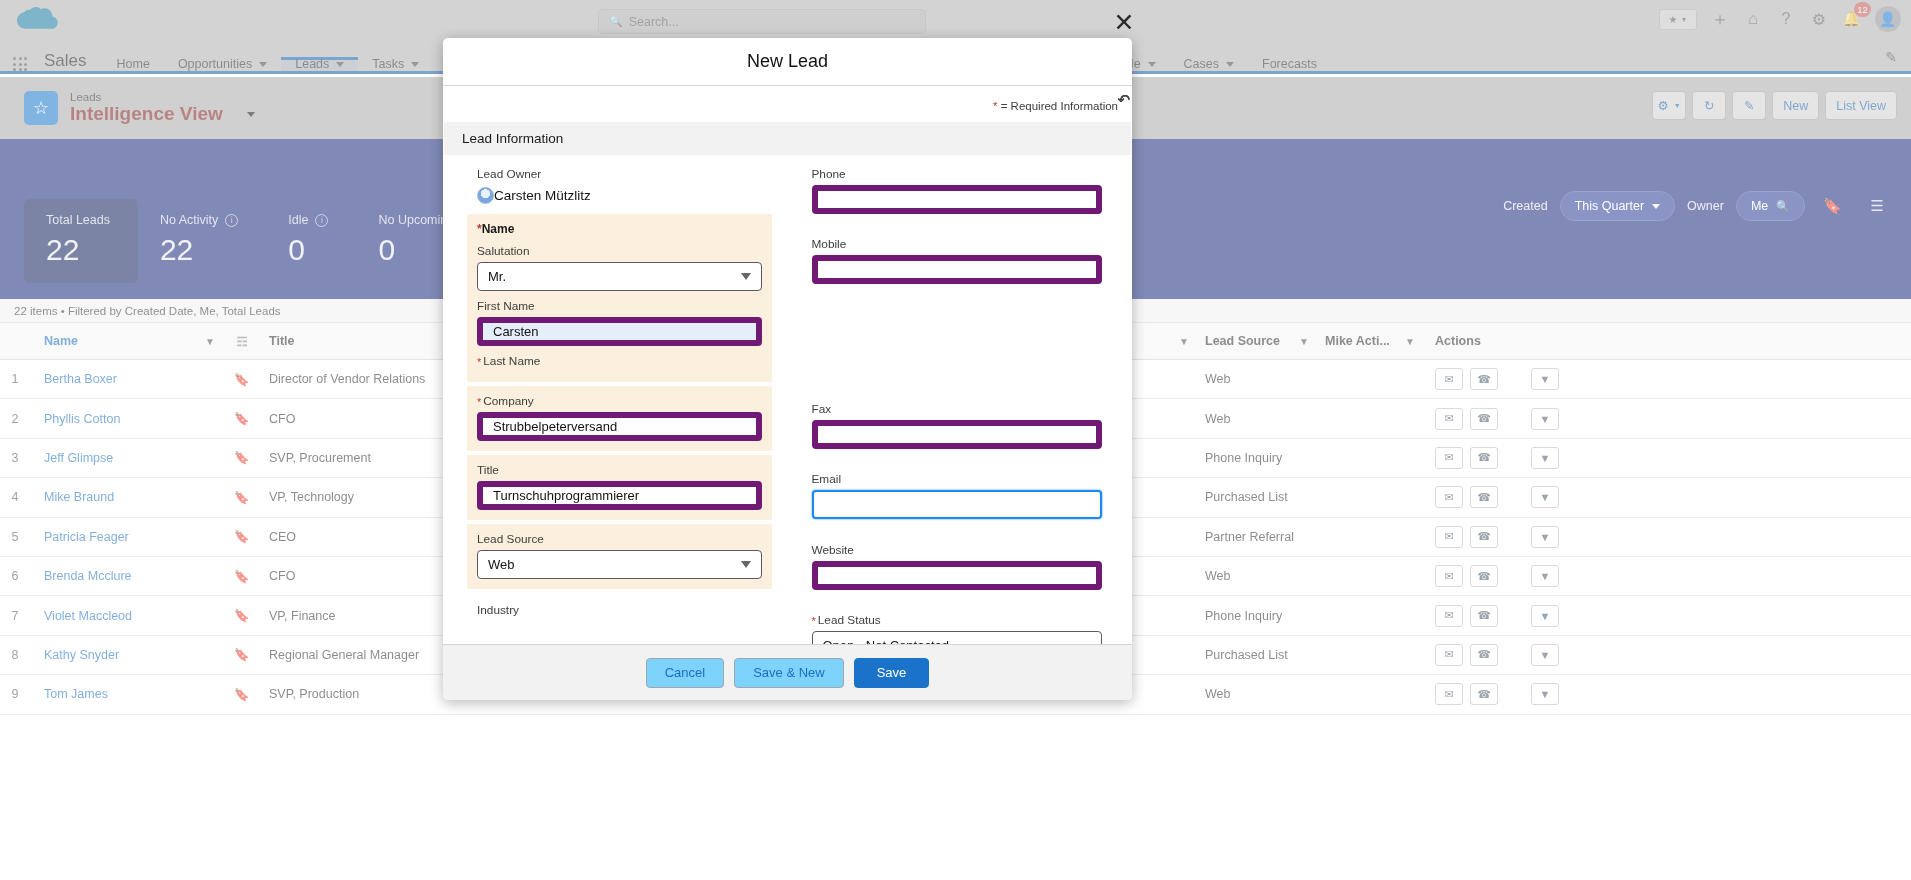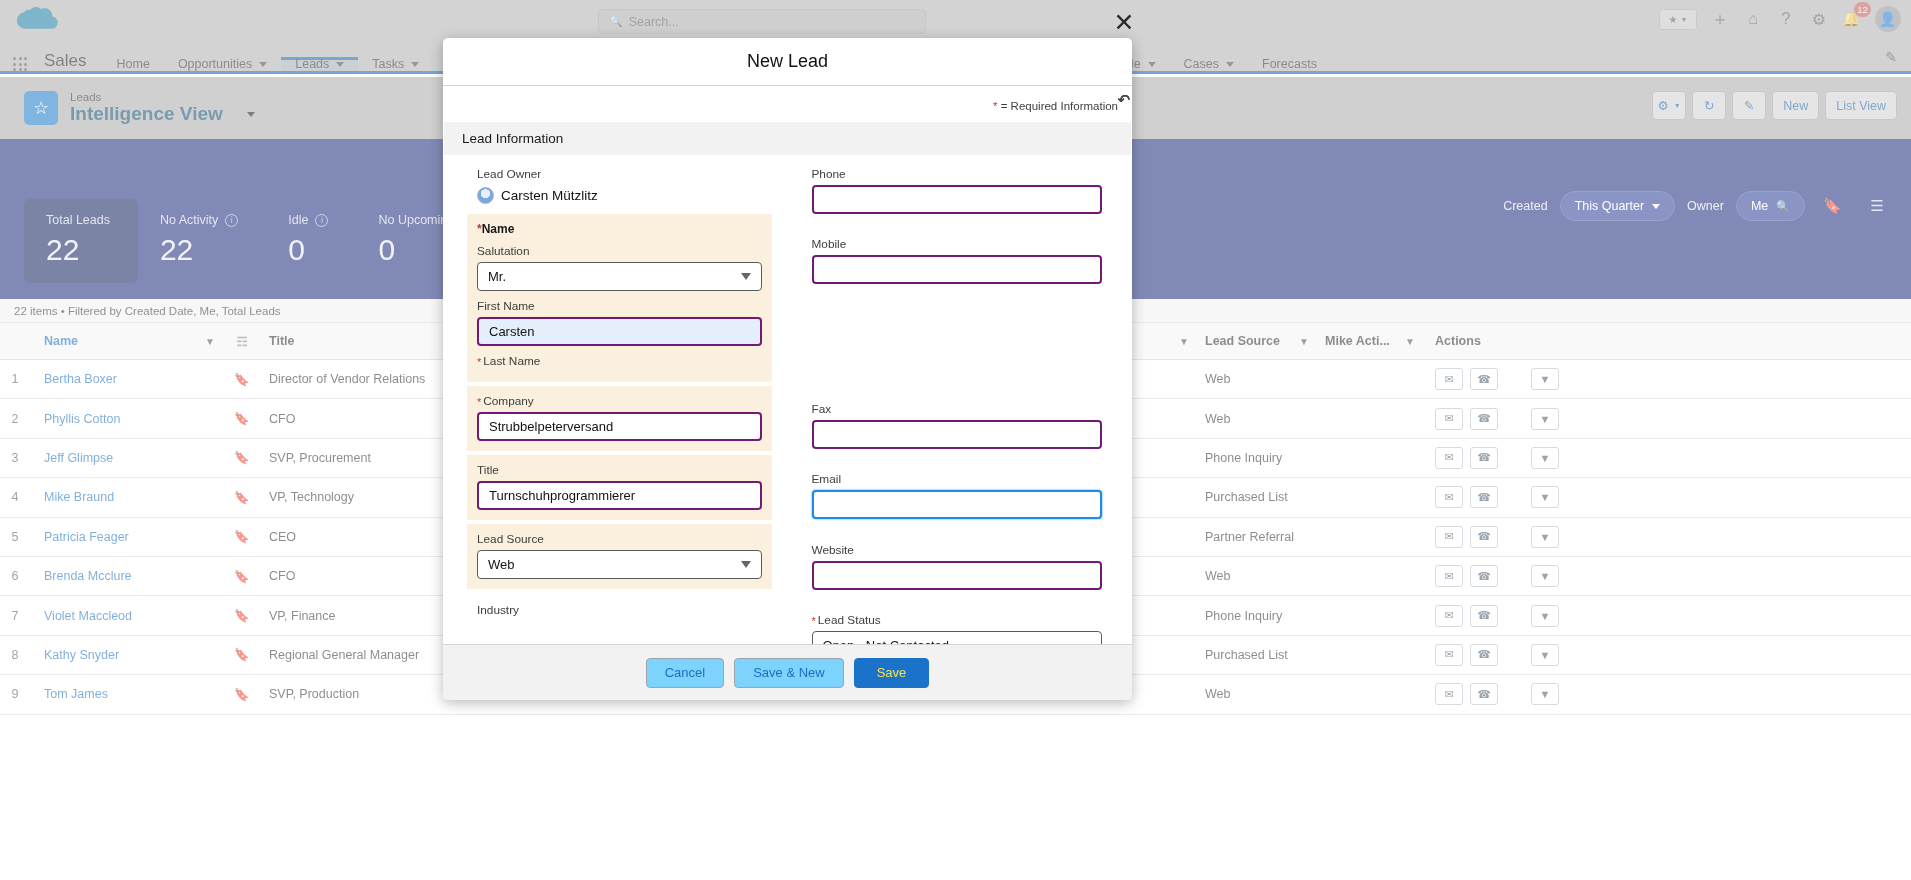--- a/index.html
+++ b/index.html
@@ -67,21 +67,21 @@
   .objhdr {
     position:absolute; top: 77px; left:0; right:0; height: 62px;
     background:#a9a9a9; display:flex; align-items:center; padding-left: 24px;
   }
   .obj-icon {
     width: 34px; height: 34px; background:#1a79c8; border-radius:5px;
     display:flex;align-items:center;justify-content:center;color:#fff;font-size:18px;
   }
   .obj-texts { margin-left: 12px; }
   .obj-sub { font-size: 11.5px; color:#2c2c2c; }
-  .obj-title { font-size: 19px; font-weight:bold; color:#0c4a6e; display:flex; align-items:center; gap:24px; }
+  .obj-title { font-size: 19px; font-weight:bold; color:#7f1d1d; display:flex; align-items:center; gap:24px; }
   .objhdr-right { position:absolute; right: 14px; top: 14px; display:flex; align-items:center; gap:6px; }
   .btn-ghost {
     height: 29px; background:#cfcfcf; border:1px solid #9b9b9b; border-radius:4px;
     display:flex;align-items:center;justify-content:center;gap:5px;padding:0 10px;
     font-size:12.5px;color:#1a5fa8;
   }
   .btn-ghost.sq { width: 34px; padding:0; }
 
   
   .kpiband {
@@ -152,21 +152,21 @@
   }
   .grid2 { display:flex; padding: 0 0 0 0; }
   .col { width: 50%; padding: 0 28px 0 34px; }
   .col.left { padding-left: 34px; padding-right: 26px; }
   .col.right { padding-left: 24px; padding-right: 30px; }
 
   .fld { padding-top: 12px; position:relative; }
   .flab2 { font-size: 11.8px; color: #3d3d3d; margin-bottom: 4px; display:flex; align-items:center; }
   .flab2 .req-star { margin-right: 2px; font-size: 11px; position:relative; top:1px;}
   .fin {
-    width: 100%; height: 29px; border: 2px solid #701a75; border-radius: 4px;
+    width: 100%; height: 29px; border: 6px solid #701a75; border-radius: 4px;
     background:#fff; padding: 0 10px; font-size: 13px; color:#131313;
     display:flex; align-items:center;
   }
   .fin.changed { background:#e5eefb; }
   .fin.focused { border: 2px solid #1b8bf0; box-shadow: 0 0 2px #1b8bf0; }
   .fsel {
     width:100%; height:29px; border:1px solid #5a5a5a; border-radius:4px; background:#fff;
     padding: 0 10px; font-size:13px; color:#131313; display:flex; align-items:center;
     justify-content:space-between;
   }
@@ -175,37 +175,37 @@
   
   .hl-group { background: #fbf0dd; padding: 4px 10px 10px 10px; margin: 10px -10px 0 -10px; border-radius: 2px; }
   .hl-group .fld { padding-top: 8px; }
   .hl-row { background:#fbf0dd; padding: 4px 10px 10px 10px; margin: 4px -10px 0 -10px; }
   .hl-row .fld { padding-top: 4px; }
   .grp-title { font-size: 12px; font-weight: bold; color:#1a1a1a; display:flex; align-items:center; padding-top:4px; }
   .undo {
     position:absolute; right: 0px; top: 12px; color:#4a4a4a; font-size: 15px; line-height:1;
   }
   .hl-group .undo, .hl-row .undo { right: 2px; top: 6px; }
-  .owner-line { display:flex; align-items:center; gap:7px; font-size:13.5px; color:#131313; padding-top:2px; }
+  .owner-line { display:flex; align-items:center; font-size:13.5px; color:#131313; padding-top:2px; }
   .owner-av {
     width:17px;height:17px;border-radius:50%;
     background: radial-gradient(circle at 50% 38%, #e8f0fb 0 38%, #7aa7de 39% 100%);
     border:1px solid #9ab6dd; display:block;
   }
 
   .modal-ftr {
     height: 56px; background:#f2f2f2; border-top:1px solid #d4d4d4; flex:none;
     display:flex; align-items:center; justify-content:center; gap: 10px;
   }
   .mbtn {
     height: 30px; padding: 0 18px; border-radius:4px; font-size:13px;
     display:flex;align-items:center;justify-content:center; border:1px solid #9fa5ad;
     background:#7dd3fc; color:#1a6ebf;
   }
-  .mbtn.primary { background:#1a73c8; border-color:#1a73c8; color:#fde047; padding: 0 22px; }
+  .mbtn.primary { background:#1a73c8; border-color:#1a73c8; color:#ffffff; padding: 0 22px; }
 </style>
 </head>
 <body>
 
 <div id="app">
 
   <div class="gheader">
     <svg class="sf-logo" viewBox="0 0 44 34">
       <path d="M16 6c2.6-3.4 7.6-3.9 10.7-1 1.4-.7 3-1 4.6-.8 4.3.5 7.4 4.2 7 8.4 3.3.4 5.7 3.4 5.3 6.8-.4 3.3-3.3 5.7-6.6 5.4H11.5C6.8 25 3 21.2 3 16.6c0-4.1 3-7.6 7-8.3C11.8 6 13.9 5.4 16 6z" fill="#16799e"></path>
     </svg>

